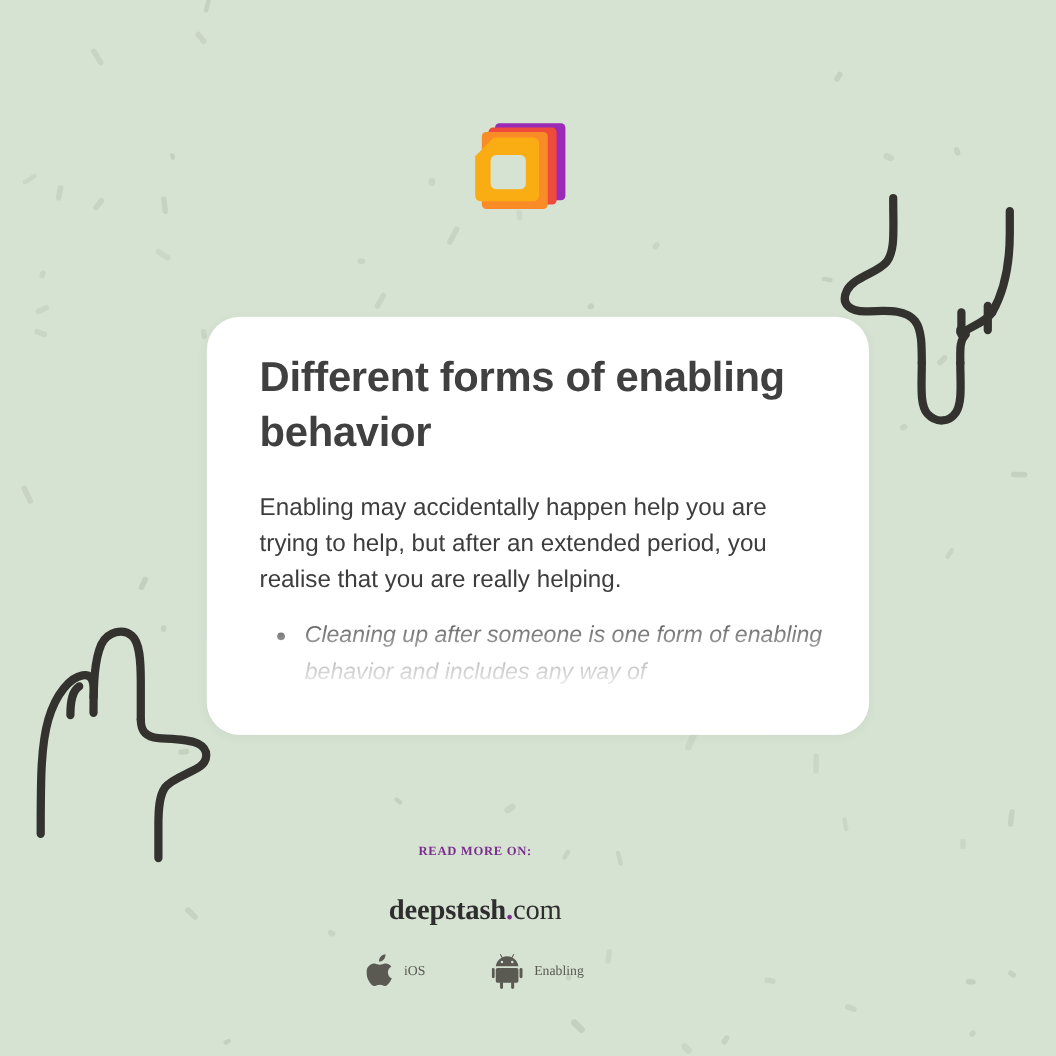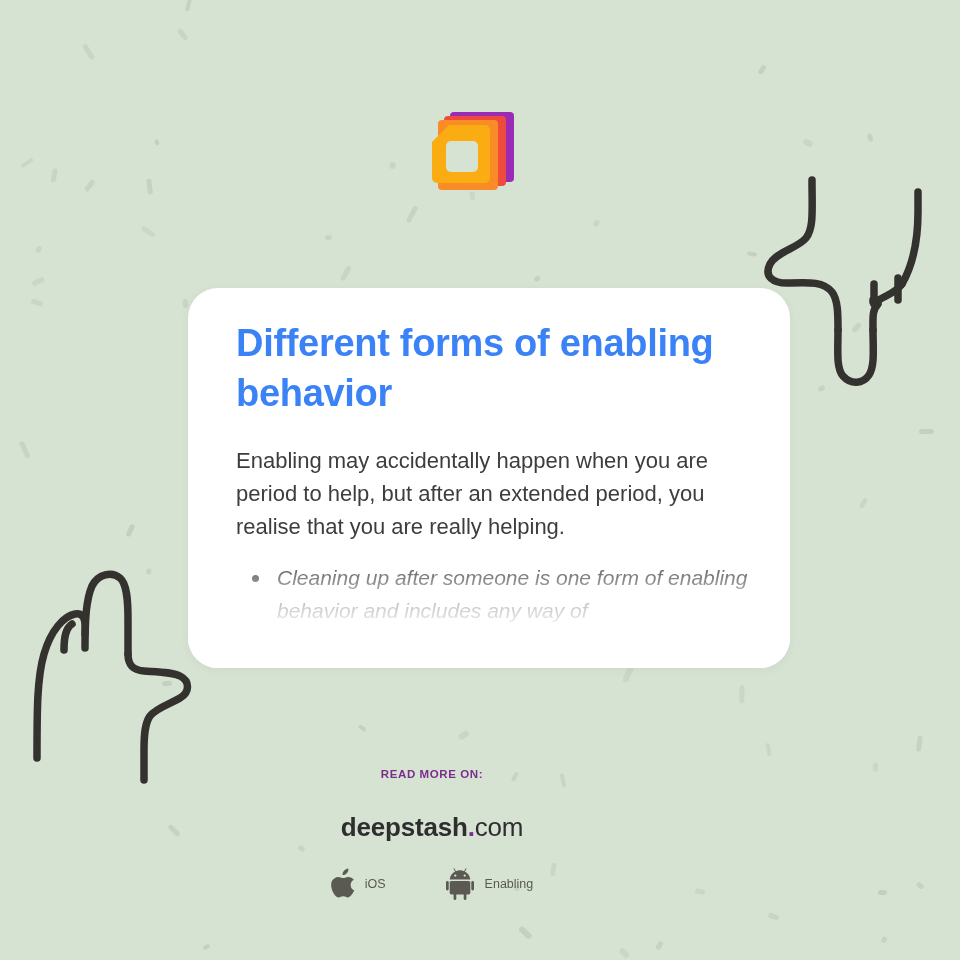--- a/index.html
+++ b/index.html
@@ -25,21 +25,21 @@
   #hand-left{left:20px;top:558px;}
 
   
   #card{
     position:absolute;left:188px;top:288px;width:602px;height:380px;
     background:#ffffff;border-radius:30px;overflow:hidden;
     box-shadow:0 2px 10px rgba(60,80,60,0.05);
   }
   #card-inner{position:absolute;left:48px;top:30px;width:520px;}
   #idea-title{
-    font-size:38px;line-height:50px;font-weight:bold;color:#3b82f6;
+    font-size:38px;line-height:50px;font-weight:bold;color:#404040;
     letter-spacing:-0.3px;margin:0 0 26px 0;
   }
   #idea-body{
     font-size:22px;line-height:33px;color:#3d3d3d;margin:0 0 18px 0;
     font-weight:normal;
   }
   #bullet-list{list-style:none;margin:0;padding:0;}
   #bullet-list li{
     position:relative;padding-left:41px;
     font-size:21px;line-height:33px;font-style:italic;color:#2e2e2e;
@@ -48,21 +48,21 @@
     position:absolute;left:16px;top:14px;width:7px;height:7px;
     border-radius:50%;background:#2e2e2e;
   }
   #fade{
     position:absolute;left:0;right:0;bottom:0;height:118px;
     background:linear-gradient(to bottom,rgba(255,255,255,0) 0%,rgba(255,255,255,0.62) 36%,rgba(255,255,255,0.95) 66%,#fff 86%);
     pointer-events:none;
   }
 
   
-  #footer{position:absolute;left:0;top:768px;width:864px;text-align:center;}
+  #footer{position:absolute;left:0;top:768px;width:864px;text-align:center;font-family:Liberation Serif, serif;}
   #read-more{
     font-size:11.5px;font-weight:bold;letter-spacing:0.6px;color:#7b2d8e;
     margin:0 0 32px 0;
   }
   #brand{font-size:26px;font-weight:bold;color:#2e2e2e;letter-spacing:-0.2px;margin:0;}
   #brand .dot{color:#7b2d8e;}
   #brand .tld{font-weight:normal;color:#2e2e2e;}
   #stores{margin-top:24px;display:flex;justify-content:center;align-items:center;gap:60px;}
   .store{display:flex;align-items:center;gap:8px;}
   .store .label{font-size:12.5px;color:#5a5a52;}
@@ -178,21 +178,21 @@
       <path d="M17 200 C17 152 17 120 24 96 C31 72 44 58 55 56 C64 54 66 62 65 76"></path>
       <path d="M44 92 C44 78 46 70 52 66"></path>
       <path d="M65 90 C65 62 66 42 72 28 C78 16 92 13 100 20 C107 26 108 42 108 62 L108 96"></path>
       <path d="M108 96 C108 106 112 112 124 113 C140 114 152 114 160 118 C170 123 170 134 160 140 C150 146 136 150 130 158 C125 165 124 176 124 192 L124 222"></path>
     </g>
   </svg>
 
   <div id="card">
     <div id="card-inner">
       <h1 id="idea-title">Different forms of enabling behavior</h1>
-      <p id="idea-body">Enabling may accidentally happen when you are period to help, but after an extended period, you realise that you are really helping.</p>
+      <p id="idea-body">Enabling may accidentally happen help you are trying to help, but after an extended period, you realise that you are really helping.</p>
       <ul id="bullet-list">
         <li>
           <span class="dot"></span>
           <span>Cleaning up after someone is one form of enabling behavior and includes any way of</span>
         </li>
       </ul>
     </div>
     <div id="fade"></div>
   </div>
 

